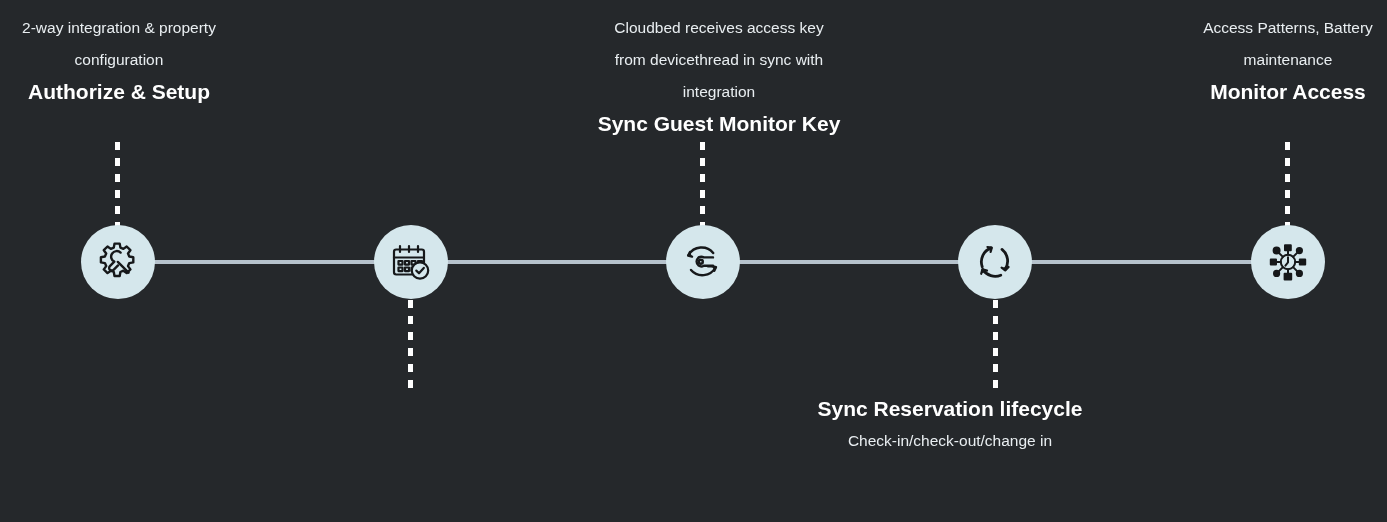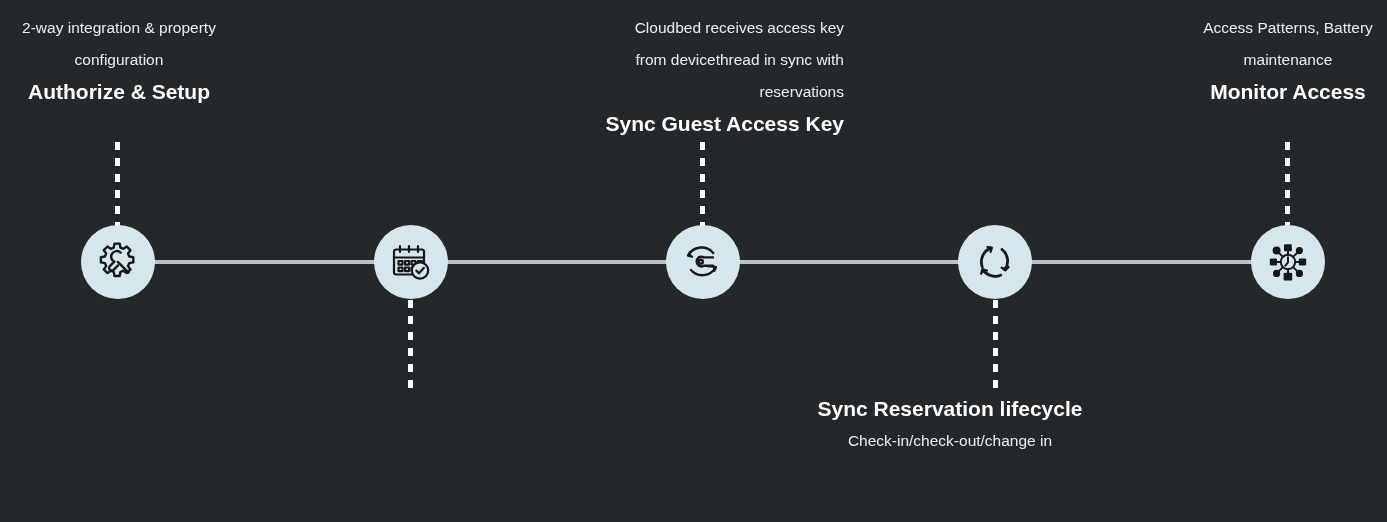--- a/index.html
+++ b/index.html
@@ -84,21 +84,21 @@
     font-weight: 700;
     white-space: nowrap;
   }
   .title.wrap, .caption.wrap {
     white-space: normal;
   }
 
   
   .tb-1 { left: -22px;   top: 12px;  width: 282px; }
   .tb-2 { left: 270px;   top: 393px; width: 282px; }
-  .tb-3 { left: 562px;   top: 12px;  width: 282px; text-align: right; }
+  .tb-3 { left: 578px;   top: 12px;  width: 282px; }
   .tb-4 { left: 809px;   top: 393px; width: 282px; }
   .tb-5 { left: 1147px;  top: 12px;  width: 282px; }
 </style>
 </head>
 <body>
 
 <div id="stage">
 
   <div class="spine"></div>
 
@@ -134,22 +134,22 @@
         <circle cx="32" cy="31.5" r="8.2" fill="#d5e7ec"></circle>
         <path d="M28.3 31.6 l2.7 2.7 4.8-5.4"></path>
       </svg>
     </span>
   </div>
   <div class="connector down" style="left:408px;"></div>
 
   <div class="text-block tb-3">
     <div class="caption">Cloudbed receives access key</div>
     <div class="caption">from devicethread in sync with</div>
-    <div class="caption">reservations</div>
-    <div class="title">Sync Guest Access Key</div>
+    <div class="caption">integration</div>
+    <div class="title">Sync Guest Monitor Key</div>
   </div>
   <div class="connector up" style="left:700px; top:142px; height:88px;"></div>
   <div class="node-circle" style="left:666px;">
     <span>
       <svg width="46" height="46" viewBox="0 0 46 46" fill="none" stroke="#16181a" stroke-width="2.4" stroke-linecap="round" stroke-linejoin="round">
         <path d="M33.2 14.0 A15 15 0 0 0 8.6 16.0"></path>
         <path d="M10.0 13.0 L8.2 16.6 L12.0 17.6" fill="#16181a"></path>
         <path d="M11.0 31.0 A15 15 0 0 0 35.5 28.5"></path>
         <path d="M34.3 31.8 L36.0 28.1 L32.2 27.2" fill="#16181a"></path>
         <path d="M18.6 18.6 a5.0 5.0 0 0 0 0 8.0 l0 0 a5.0 5.0 0 0 0 5.2 0.2 h9.2"></path>

